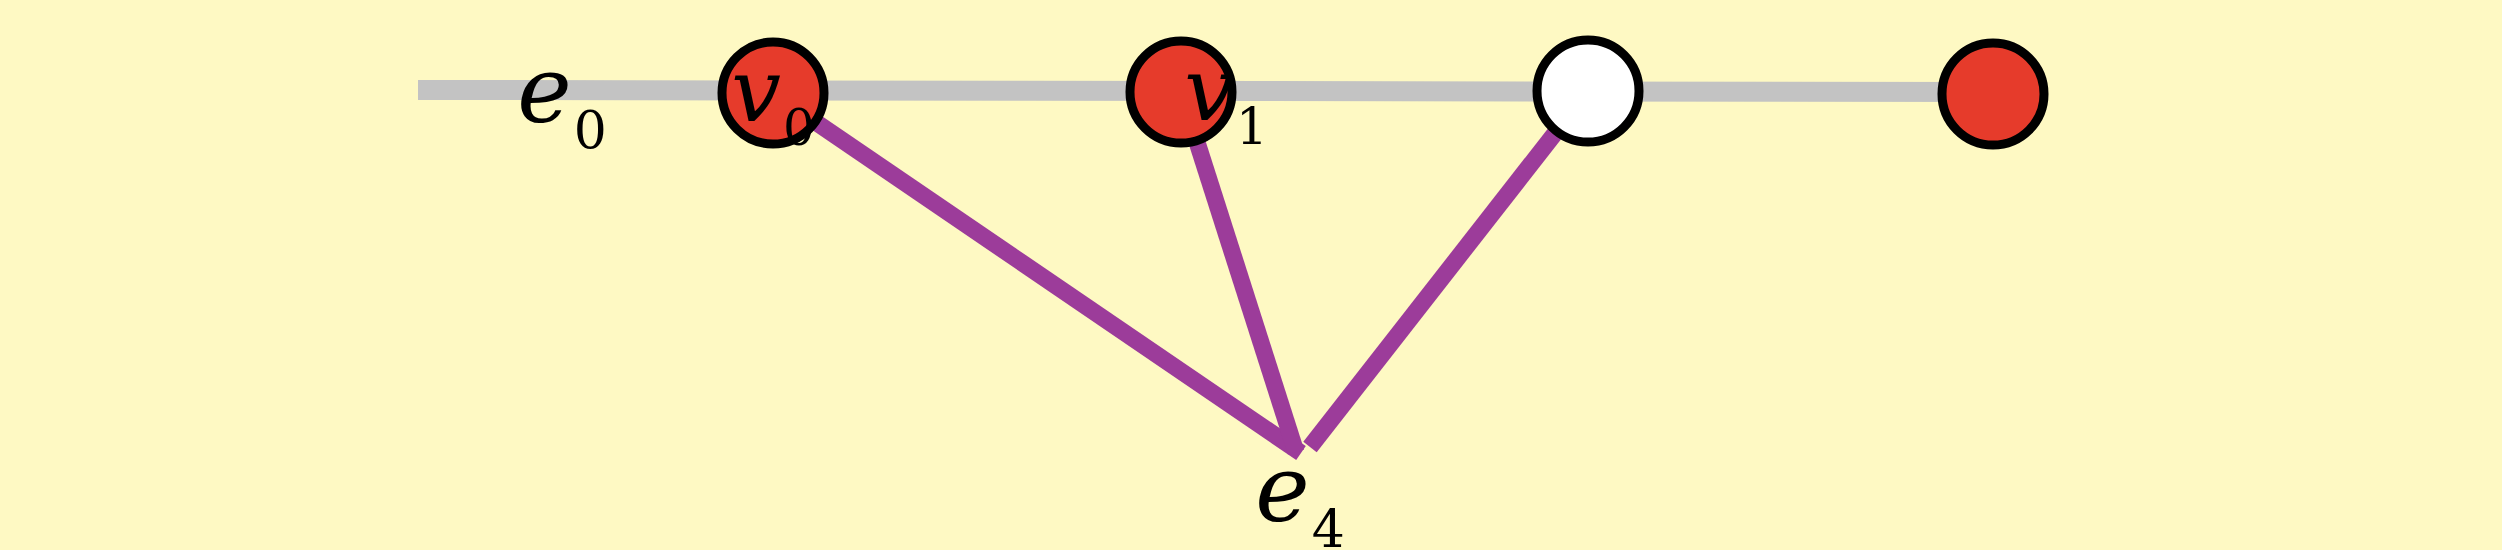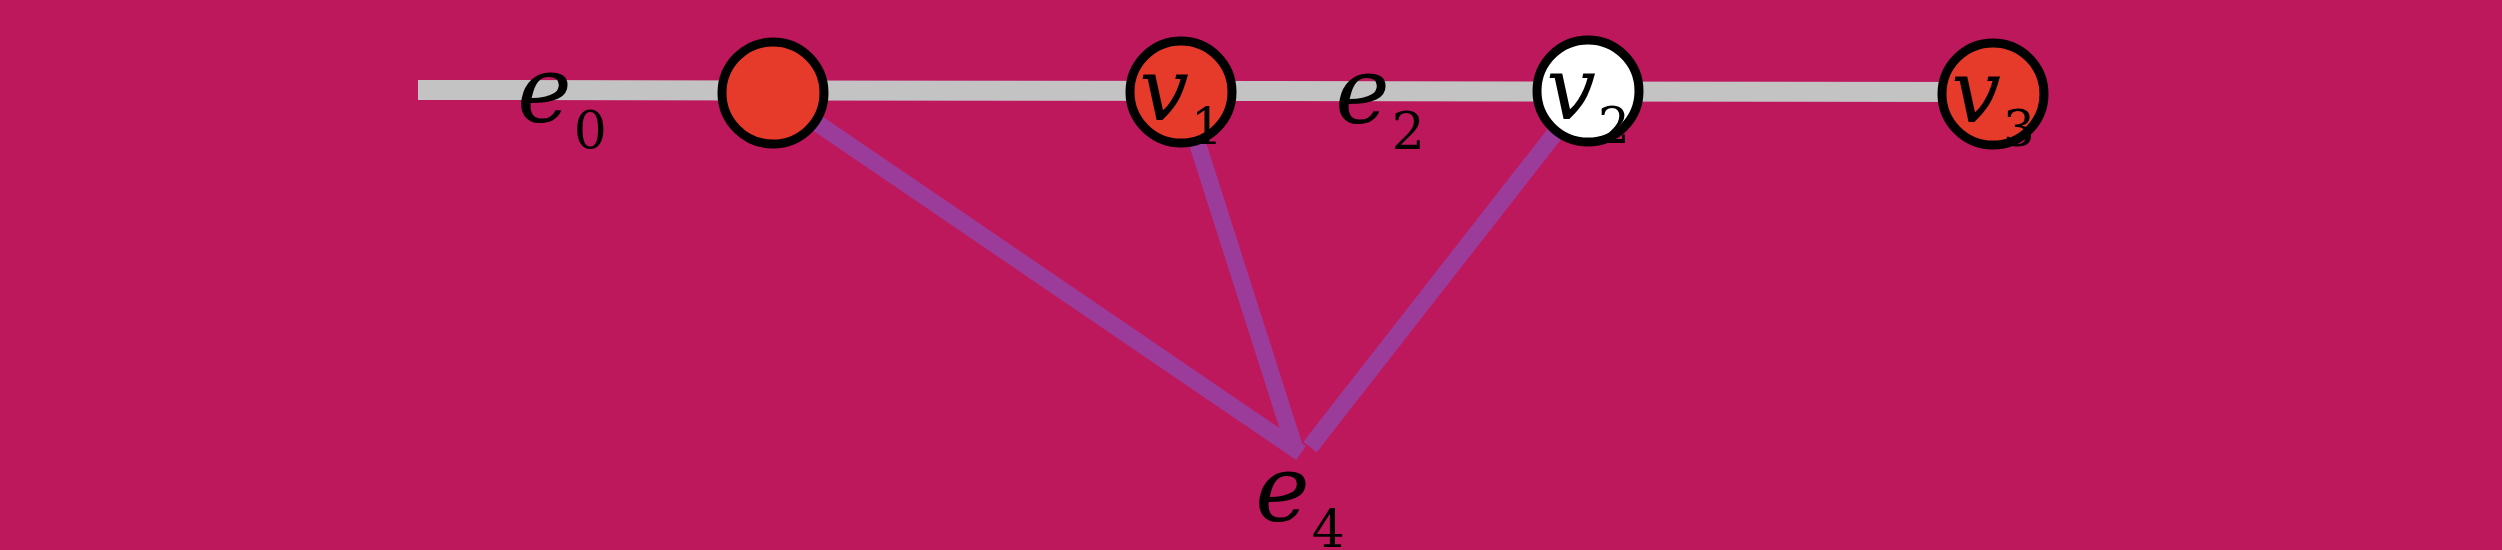--- a/index.html
+++ b/index.html
@@ -4,21 +4,21 @@
 <style>
   html, body {
     margin: 0;
     padding: 0;
     background: #ffffff;
   }
   .canvas {
     position: relative;
     width: 2502px;
     height: 550px;
-    background: #be185d;
+    background: #fef9c3;
     overflow: hidden;
     font-family: "DejaVu Serif", serif;
   }
   .figure-svg {
     position: absolute;
     left: 0;
     top: 0;
   }
   .math-label {
     position: absolute;
@@ -61,35 +61,29 @@
     <circle cx="1181" cy="92" r="51" stroke-width="9" fill="#e63b2b" stroke="#000000"></circle>
     <circle cx="1588" cy="91" r="51" stroke-width="9" fill="#ffffff" stroke="#000000"></circle>
     <circle cx="1993" cy="94" r="51" stroke-width="9" fill="#e63b2b" stroke="#000000"></circle>
   </svg>
 
   <div class="math-label" style="left:562px; top:100px">
     <span class="base">e</span><span class="sub">0</span>
   </div>
 
 
-  <div class="math-label" style="left:1380px; top:101px">
-    <span class="base">e</span><span class="sub">2</span>
-  </div>
 
 
   <div class="math-label" style="left:1300px; top:499px">
     <span class="base">e</span><span class="sub">4</span>
   </div>
 
+  <div class="math-label vertex-label" style="left:773px; top:100px">
+    <span class="base">v</span><span class="sub">0</span>
+  </div>
 
-  <div class="math-label vertex-label" style="left:1181px; top:99px">
+  <div class="math-label vertex-label" style="left:1226px; top:99px">
     <span class="base">v</span><span class="sub">1</span>
   </div>
 
-  <div class="math-label vertex-label" style="left:1588px; top:98px">
-    <span class="base">v</span><span class="sub">2</span>
-  </div>
 
-  <div class="math-label vertex-label" style="left:1993px; top:101px">
-    <span class="base">v</span><span class="sub">3</span>
-  </div>
 
 </div>
 
 </body></html>

